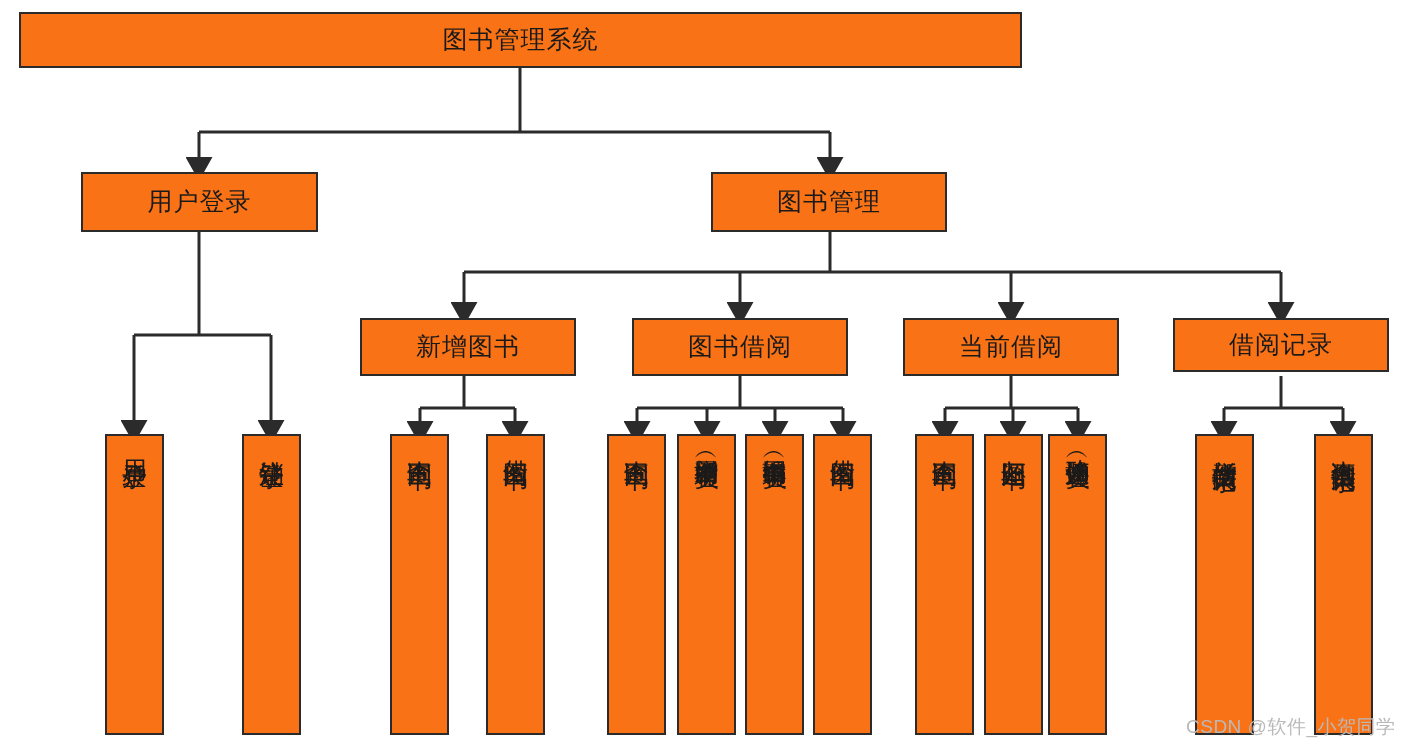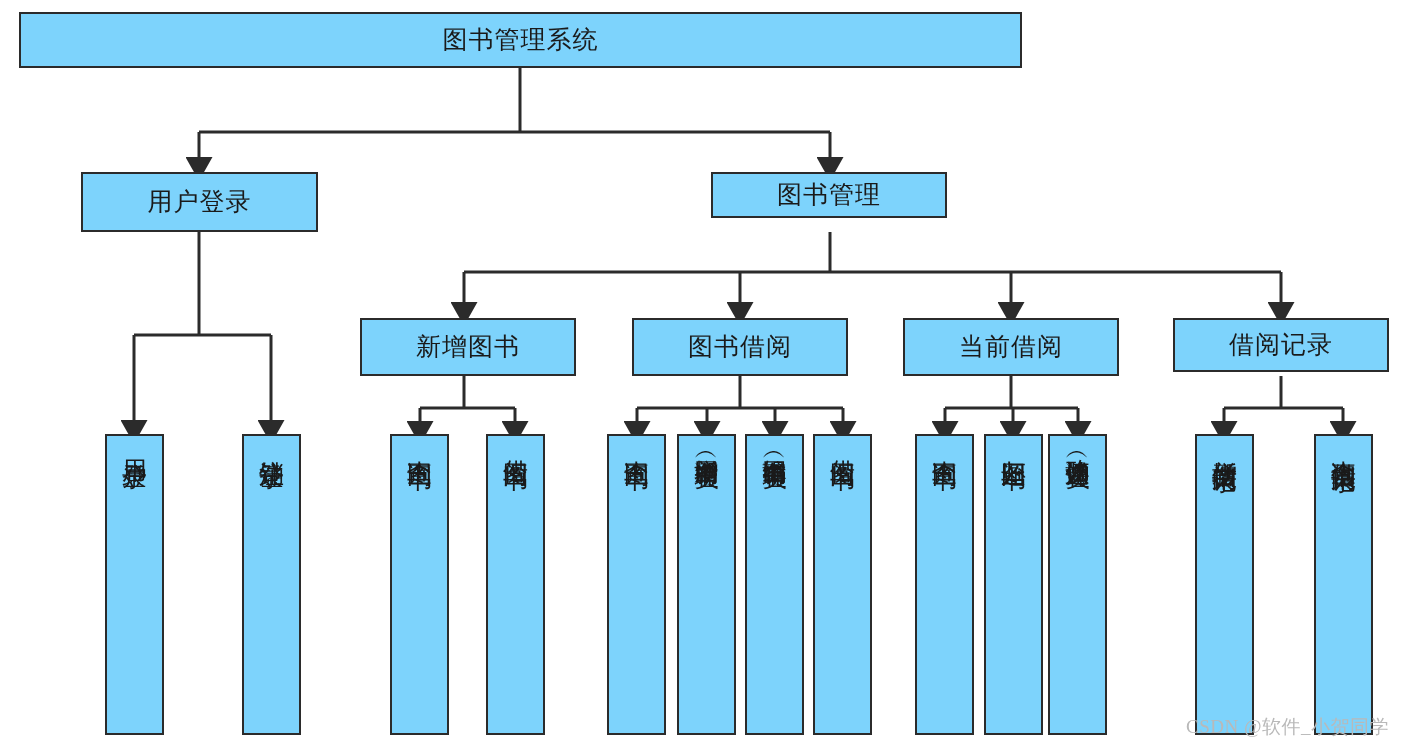--- a/index.html
+++ b/index.html
@@ -23,21 +23,21 @@
     left: 0;
     top: 0;
     width: 1405px;
     height: 747px;
     pointer-events: none;
   }
   .node {
     position: absolute;
     box-sizing: border-box;
     border: 2.5px solid #2b2b2b;
-    background: #7dd3fc;
+    background: #f97316;
     display: flex;
     align-items: center;
     justify-content: center;
     color: #1a1a1a;
     z-index: 2;
   }
   .node .label {
     display: block;
     text-align: center;
     line-height: 1.18;
@@ -66,21 +66,21 @@
   }
   #watermark {
     position: absolute;
     left: 1186px;
     top: 714px;
     font-size: 19px;
     color: #b9b9b9;
     letter-spacing: 0.5px;
     white-space: nowrap;
     z-index: 3;
-    font-family: Liberation Serif, serif;
+    font-family: Liberation Sans, sans-serif;
   }
 </style>
 </head>
 <body>
 
 <div id="canvas">
 
   <svg id="wires" viewBox="0 0 1405 747" xmlns="http://www.w3.org/2000/svg">
     <defs>
       <marker id="arrow" markerWidth="9" markerHeight="9" refX="1" refY="4.5" orient="auto" markerUnits="strokeWidth">
@@ -132,21 +132,21 @@
   </svg>
 
   <div class="node horiz" style="left:19px; top:12px; width:1003px; height:56px;">
     <span class="label">图书管理系统</span>
   </div>
 
   <div class="node horiz" style="left:81px; top:172px; width:237px; height:60px;">
     <span class="label">用户登录</span>
   </div>
 
-  <div class="node horiz" style="left:711px; top:172px; width:236px; height:46px;">
+  <div class="node horiz" style="left:711px; top:172px; width:236px; height:60px;">
     <span class="label">图书管理</span>
   </div>
 
   <div class="node horiz" style="left:360px; top:318px; width:216px; height:58px;">
     <span class="label">新增图书</span>
   </div>
 
   <div class="node horiz" style="left:632px; top:318px; width:216px; height:58px;">
     <span class="label">图书借阅</span>
   </div>

